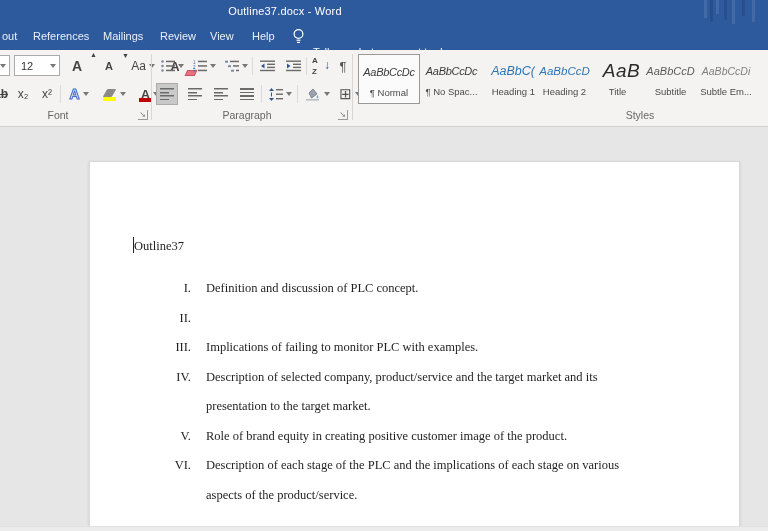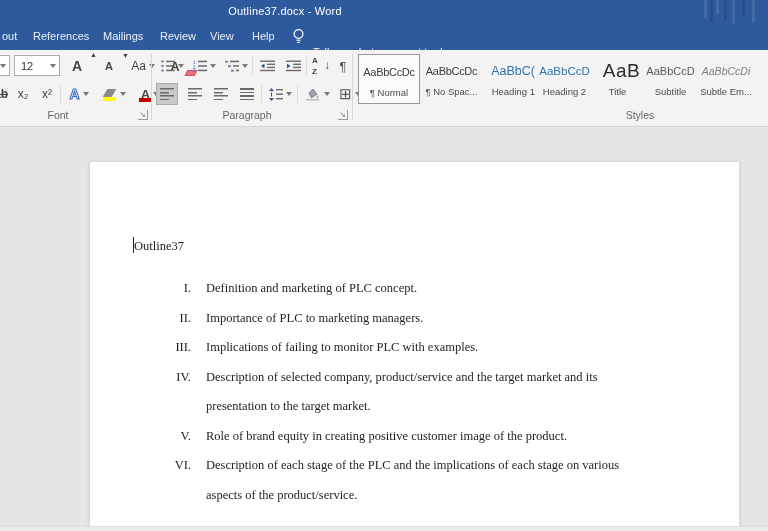--- a/index.html
+++ b/index.html
@@ -65,21 +65,21 @@
   .lines-icon.short { background:
     linear-gradient(#6a6a6a,#6a6a6a) 0 0/14px 1.5px no-repeat,
     linear-gradient(#6a6a6a,#6a6a6a) 0 3.6px/9px 1.5px no-repeat,
     linear-gradient(#6a6a6a,#6a6a6a) 0 7.2px/14px 1.5px no-repeat,
     linear-gradient(#6a6a6a,#6a6a6a) 0 10.8px/9px 1.5px no-repeat; }
 
   
   .style-card { position:absolute; top:4px; height:50px; text-align:center; padding-top:6px;
     color:#444; overflow:hidden; }
   .style-card.selected { background:#fbfbfb; border:1px solid #9a9896; }
-  .style-card .preview { display:block; height:24px; line-height:22px; white-space:nowrap; }
+  .style-card .preview { display:block; height:24px; line-height:22px; white-space:nowrap;font-style:italic; }
   .style-card .sname { display:block; font-size:9.5px; color:#4a4a4a; margin-top:2px; white-space:nowrap; }
   .p-normal   { font-size:11px; color:#3b3b3b; letter-spacing:-.3px; }
   .p-h1       { font-size:12.5px; color:#2e74b5; }
   .p-h2       { font-size:11.5px; color:#2e74b5; }
   .p-title    { font-size:19px; color:#2b2b2b; letter-spacing:.5px;margin-left:8px; }
   .p-subtitle { font-size:11px; color:#5a5a5a; }
   .p-subtle   { font-size:10.5px; font-style:italic; color:#808080; }
   .p-emphasis { font-size:10.5px; font-style:italic; color:#444; }
 
   
@@ -332,25 +332,24 @@
     <div class="glabel" style="left:600px;width:80px">Styles</div>
   </div>
 
   <div class="docarea">
     <div class="page">
       <div class="cursor"></div>
       <div class="doc-heading">Outline37</div>
       <div class="doc-list" id="doc-list">
           <div class="doc-row">
             <div class="doc-num">I.</div>
-            <div class="doc-text">Definition and marketing of PLC concept.</div>
+            <div class="doc-text">Definition and discussion of PLC concept.</div>
           </div>
           <div class="doc-row">
             <div class="doc-num">II.</div>
-            <div class="doc-text">Importance of PLC to marketing managers.</div>
           </div>
           <div class="doc-row">
             <div class="doc-num">III.</div>
             <div class="doc-text">Implications of failing to monitor PLC with examples.</div>
           </div>
           <div class="doc-row">
             <div class="doc-num">IV.</div>
             <div class="doc-text">Description of selected company, product/service and the target market and its</div>
           </div>
           <div class="doc-row">

